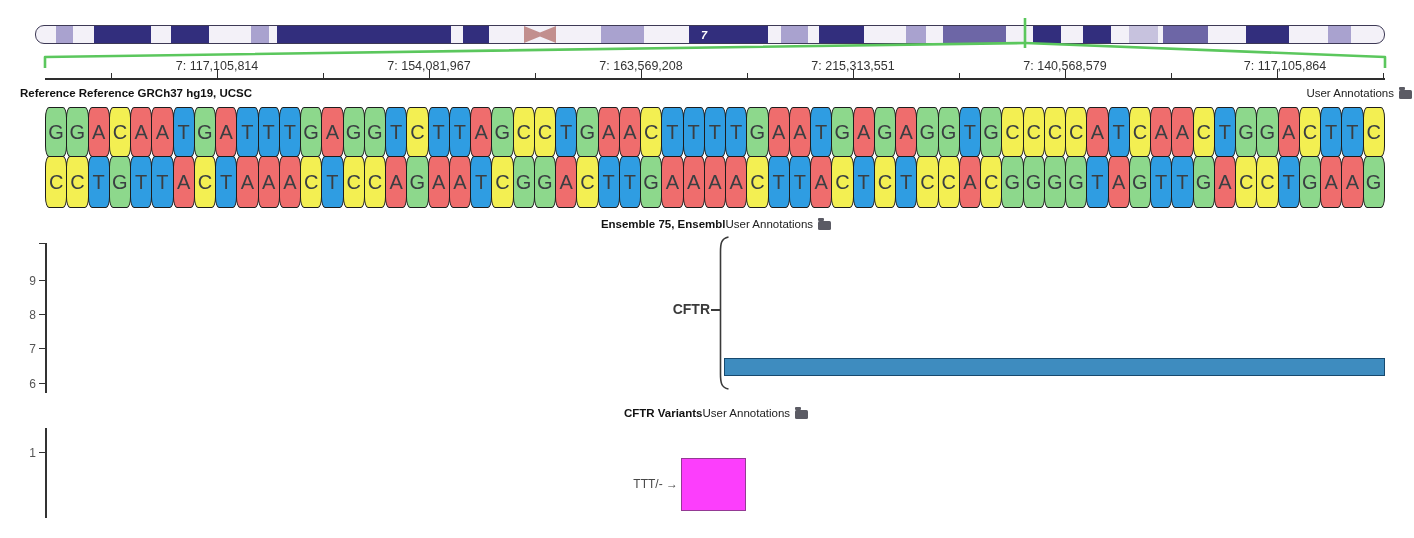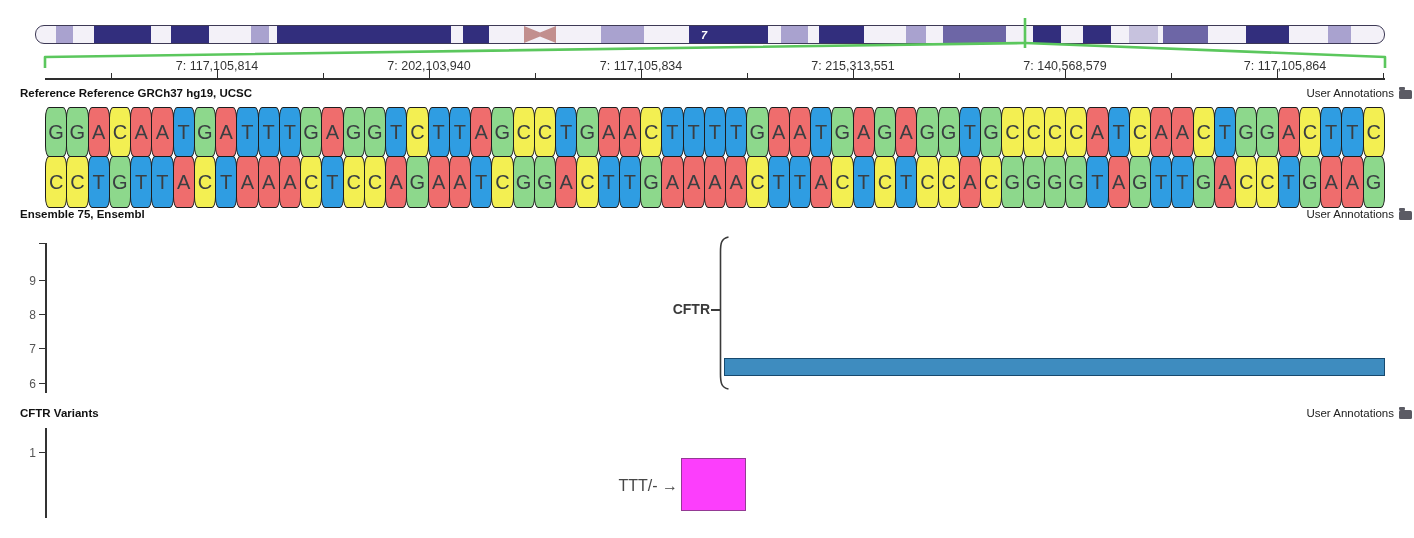--- a/index.html
+++ b/index.html
@@ -46,21 +46,21 @@
   
   .axis-line{position:absolute;width:1.5px;background:#333;}
   .axis-tick{position:absolute;left:39px;width:7px;height:1.4px;background:#333;}
   .axis-num{position:absolute;left:18px;width:18px;text-align:right;font-size:12px;color:#555;line-height:1;}
   .gene-bar{position:absolute;box-sizing:border-box;cursor:pointer;}
   .gene-label{position:absolute;left:640px;width:70px;text-align:right;top:301px;
               font-weight:bold;font-size:14px;color:#3a3a3a;}
   .gene-label-dash{position:absolute;left:711px;top:309px;width:9px;height:1.5px;background:#3a3a3a;}
   .variant-rect{position:absolute;box-sizing:border-box;cursor:pointer;}
   .variant-label{position:absolute;left:596px;width:82px;text-align:right;top:477px;
-                 font-size:16px;color:#474747;white-space:nowrap;}
+                 font-size:12px;color:#474747;white-space:nowrap;}
 </style>
 </head>
 <body>
 
 <div class="stage">
 
   <div class="ideogram">
     <div style="position:absolute;inset:0;">
         <div class="band" style="left: 20px; width: 17px; background: rgb(169, 162, 207);"></div>
         <div class="band" style="left: 58px; width: 57px; background: rgb(50, 46, 125);"></div>
@@ -89,22 +89,22 @@
   <svg class="overlay">
     <line x1="1025" y1="18" x2="1025" y2="48" stroke-width="2.6" stroke="#5bc75d"></line>
     <polyline points="1025,43 45,57 45,68" fill="none" stroke-width="2.6" stroke-linejoin="round" stroke="#5bc75d"></polyline>
     <polyline points="1025,43 1385,57 1385,68" fill="none" stroke-width="2.6" stroke-linejoin="round" stroke="#5bc75d"></polyline>
     <path d="M 728.5 237 C 721 238.5 720.5 244 720.5 252 L 720.5 374 C 720.5 382 721 387.5 728.5 389" fill="none" stroke="#3a3a3a" stroke-width="1.6"></path>
   </svg>
 
   <div style="position:absolute;left:0;top:52px;width:1414px;height:30px;">
     <div style="position:absolute;inset:0;text-align:center;">
         <span class="ruler-label" style="left: 217px; top: 7px;">7: 117,105,814</span>
-        <span class="ruler-label" style="left: 429px; top: 7px;">7: 202,103,940</span>
-        <span class="ruler-label" style="left: 641px; top: 7px;">7: 117,105,834</span>
+        <span class="ruler-label" style="left: 429px; top: 7px;">7: 154,081,967</span>
+        <span class="ruler-label" style="left: 641px; top: 7px;">7: 163,569,208</span>
         <span class="ruler-label" style="left: 853px; top: 7px;">7: 215,313,551</span>
         <span class="ruler-label" style="left: 1065px; top: 7px;">7: 140,568,579</span>
         <span class="ruler-label" style="left: 1285px; top: 7px;">7: 117,105,864</span>
       </div>
   </div>
   <div class="ruler-baseline"></div>
   <div style="position:absolute;inset:0;pointer-events:none;">
       <div class="rtick minor" style="left: 111px;"></div>
       <div class="rtick major" style="left: 217px;"></div>
       <div class="rtick minor" style="left: 323px;"></div>
@@ -251,21 +251,21 @@
       <div class="cell" style="background: rgb(239, 109, 109);">A</div>
       <div class="cell" style="background: rgb(243, 239, 82);">C</div>
       <div class="cell" style="background: rgb(243, 239, 82);">C</div>
       <div class="cell" style="background: rgb(47, 157, 226);">T</div>
       <div class="cell" style="background: rgb(141, 216, 140);">G</div>
       <div class="cell" style="background: rgb(239, 109, 109);">A</div>
       <div class="cell" style="background: rgb(239, 109, 109);">A</div>
       <div class="cell" style="background: rgb(141, 216, 140);">G</div>
     </div>
 
-  <div class="track-header" style="top:205px;">
+  <div class="track-header" style="top:215px;justify-content:center;">
     <span class="track-title">Ensemble 75, Ensembl</span>
     <span class="annotations">
       <span>User Annotations</span>
       <span class="folder"></span>
     </span>
   </div>
   <div class="axis-line" style="left:45px;top:243px;height:150px;"></div>
   <div style="position:absolute;inset:0;pointer-events:none;">
       <div class="axis-tick" style="top: 243px;"></div>
       <div class="axis-tick" style="top: 280px;"></div>
@@ -274,21 +274,21 @@
       <span class="axis-num" style="top: 309px;">8</span>
       <div class="axis-tick" style="top: 348px;"></div>
       <span class="axis-num" style="top: 343px;">7</span>
       <div class="axis-tick" style="top: 383px;"></div>
       <span class="axis-num" style="top: 378px;">6</span>
     </div>
   <span class="gene-label">CFTR</span>
   <div class="gene-label-dash"></div>
   <div class="gene-bar" style="left: 724px; top: 358px; width: 661px; height: 18px; background: rgb(62, 140, 191); border: 1.8px solid rgb(23, 73, 110);"></div>
 
-  <div class="track-header" style="top:404px;">
+  <div class="track-header" style="top:404px;justify-content:center;">
     <span class="track-title">CFTR Variants</span>
     <span class="annotations">
       <span>User Annotations</span>
       <span class="folder"></span>
     </span>
   </div>
   <div class="axis-line" style="left:45px;top:428px;height:90px;"></div>
   <div style="position:absolute;inset:0;pointer-events:none;">
       <div class="axis-tick" style="top: 452px;"></div>
       <span class="axis-num" style="top: 447px;">1</span>

